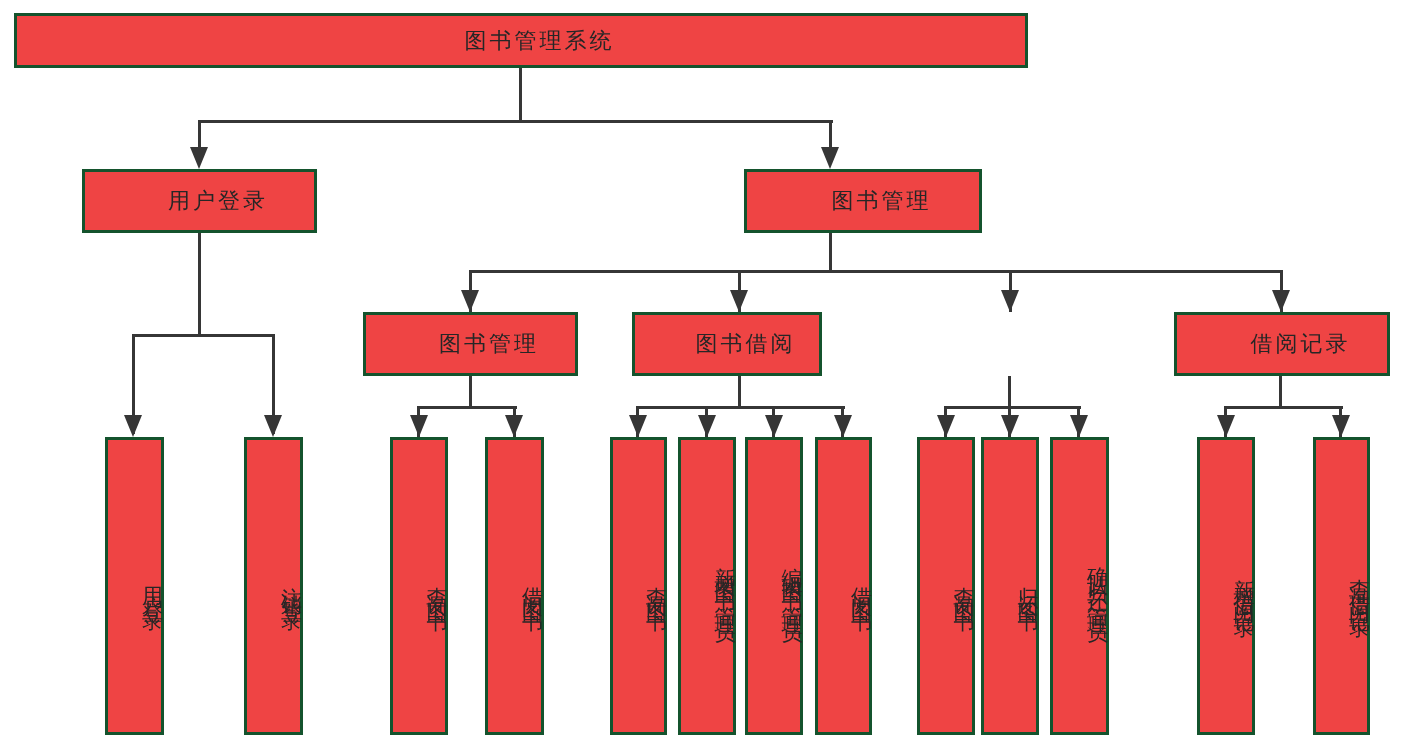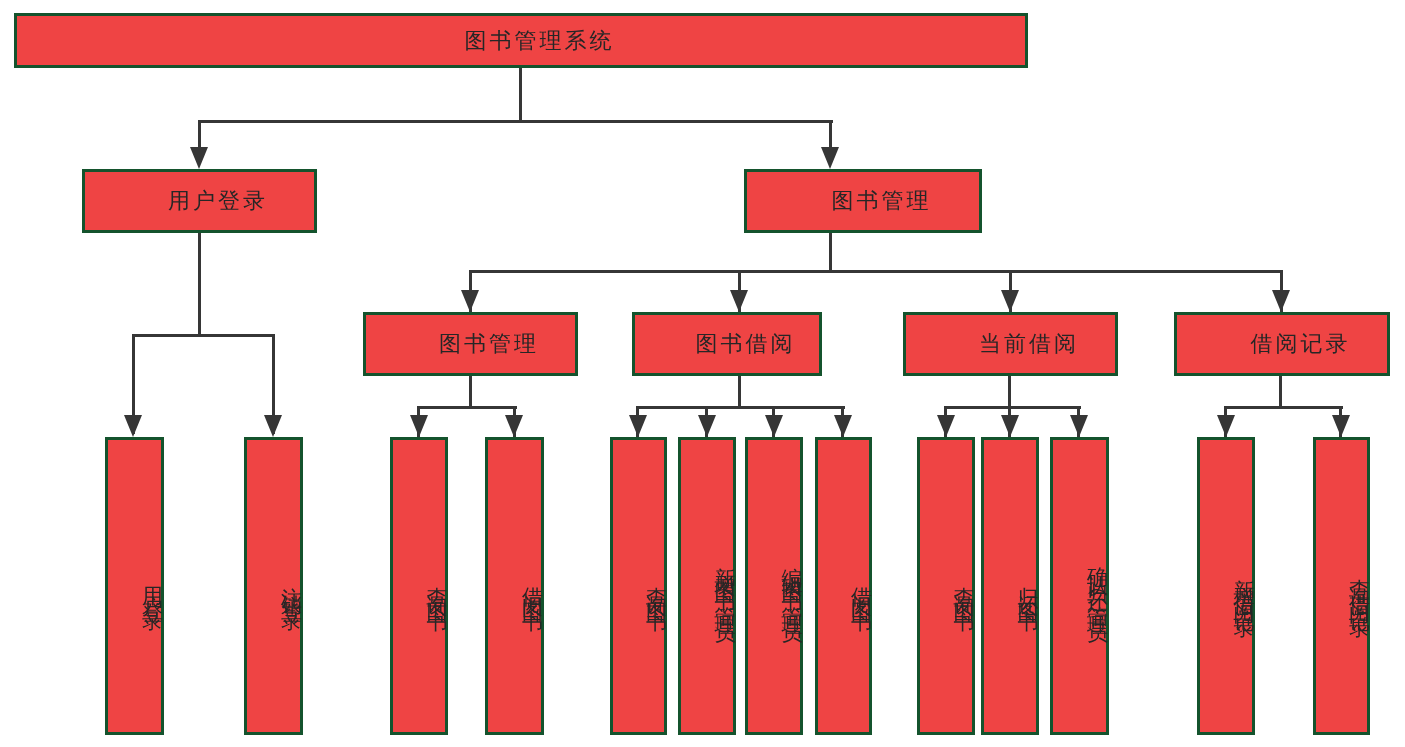--- a/index.html
+++ b/index.html
@@ -126,23 +126,20 @@
   </div>
 
   <div class="box" style="left:363px; top:312px; width:215px; height:64px;">
     <span class="h-label">图书管理</span>
   </div>
 
   <div class="box" style="left:632px; top:312px; width:190px; height:64px;">
     <span class="h-label">图书借阅</span>
   </div>
 
-  <div class="box" style="left:903px; top:312px; width:215px; height:64px;">
-    <span class="h-label">当前借阅</span>
-  </div>
 
   <div class="box" style="left:1174px; top:312px; width:216px; height:64px;">
     <span class="h-label">借阅记录</span>
   </div>
 
   <div class="box" style="left:105px; top:437px; width:59px; height:298px;">
     <span class="v-label">用户登录</span>
   </div>
   <div class="box" style="left:244px; top:437px; width:59px; height:298px;">
     <span class="v-label">注销登录</span>

